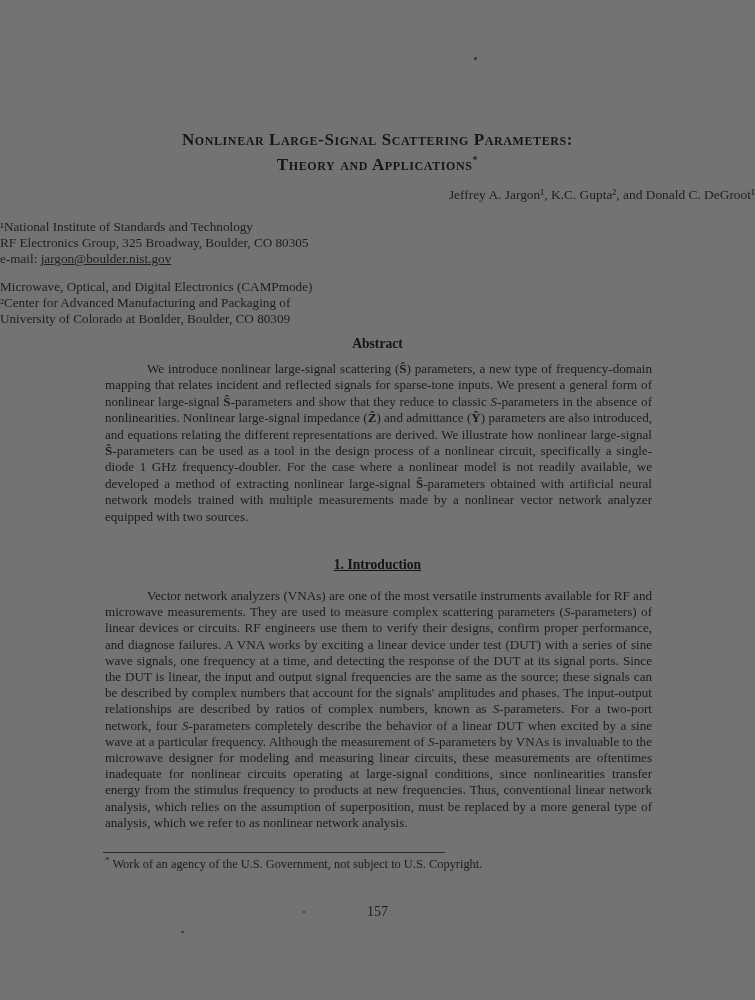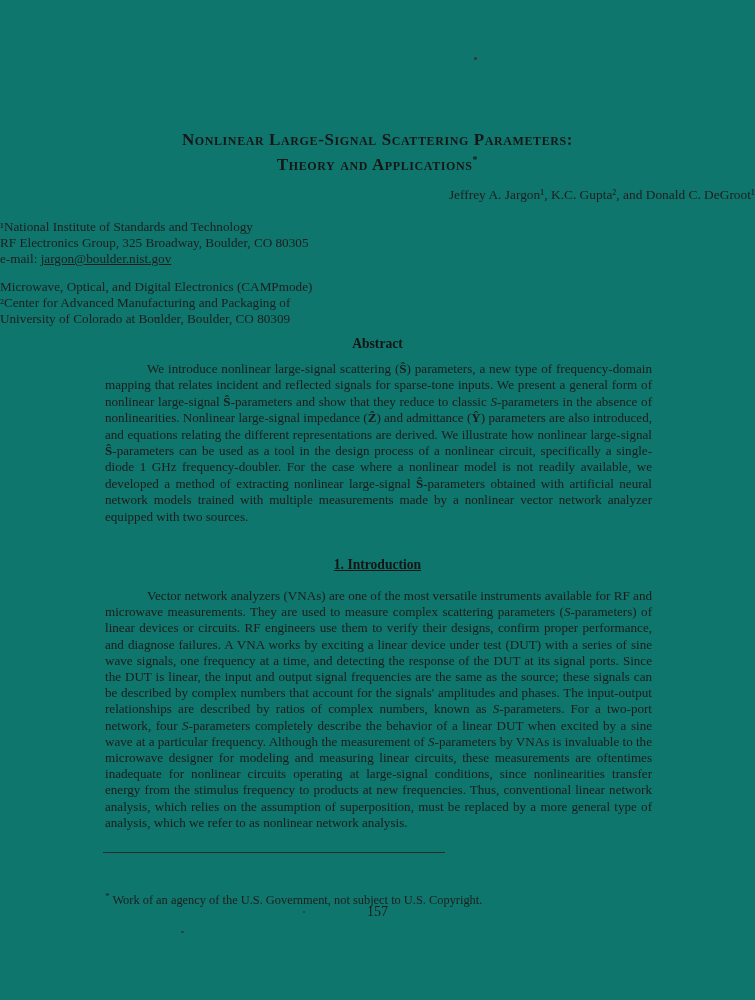--- a/index.html
+++ b/index.html
@@ -4,21 +4,21 @@
 <style>
   html, body {
     margin: 0;
     padding: 0;
     background: #fbfbfa;
   }
   .page {
     position: relative;
     width: 755px;
     height: 1000px;
-    background: #0f766e;
+    background: #737373;
     color: #1b1b1b;
     font-family: "Liberation Serif", "DejaVu Serif", serif;
     overflow: hidden;
   }
   .title {
     position: absolute;
     top: 127px;
     left: 0;
     right: 0;
     margin: 0;
@@ -89,21 +89,21 @@
   .footnote-rule {
     position: absolute;
     top: 852px;
     left: 103px;
     width: 342px;
     height: 0;
     border-top: 1.2px solid #2a2a2a;
   }
   .footnote {
     position: absolute;
-    top: 893px;
+    top: 857px;
     left: 105px;
     width: 547px;
     font-size: 12.4px;
     color: #1d1d1d;
   }
   .footnote sup {
     font-size: 9px;
     vertical-align: super;
     line-height: 0;
   }

